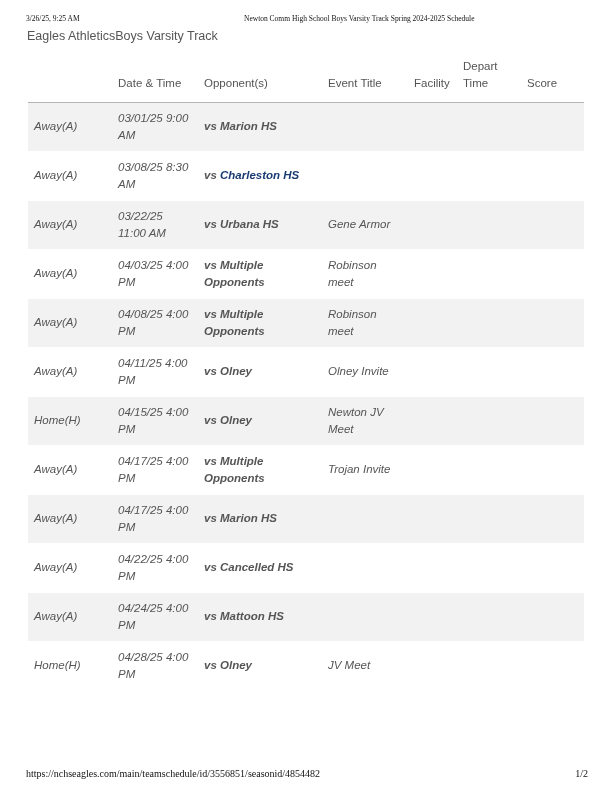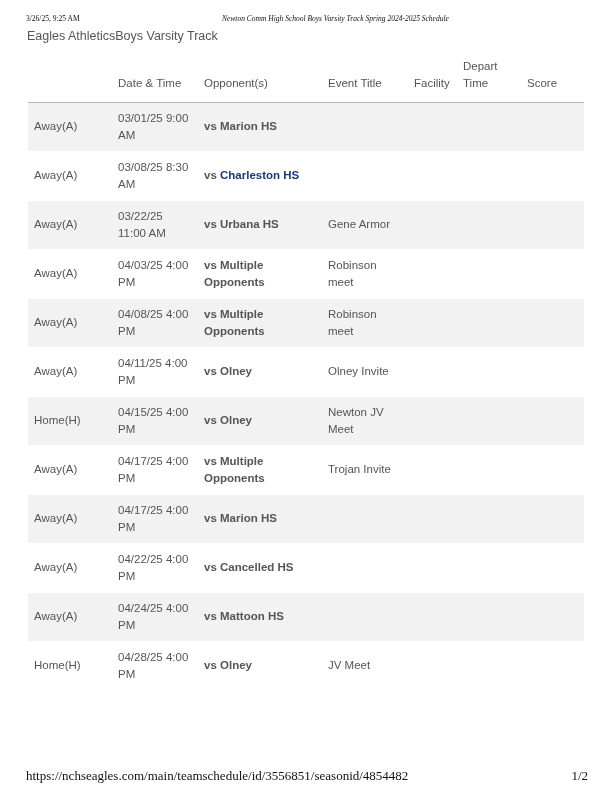--- a/index.html
+++ b/index.html
@@ -2,42 +2,42 @@
 <html><head>
   <meta charset="utf-8">
   <style>
     html, body { margin: 0; padding: 0; background: #ffffff; }
     body { width: 612px; height: 792px; position: relative; overflow: hidden; }
     .print-header {
       position: absolute; top: 14px; left: 0; width: 544px; height: 12px;
       font-family: "Liberation Serif", serif; font-size: 7.5px; color: #111; padding-left: 11px;
     }
     .print-header .date { position: absolute; left: 26px; top: 0; }
-    .print-header .title { position: absolute; left: 222px; top: 0; font-style: italic; }
+    .print-header .title { position: absolute; left: 244px; top: 0; }
     .print-footer {
       position: absolute; top: 768px; left: 0; width: 612px; height: 12px;
-      font-family: "Liberation Serif", serif; font-size: 13px; color: #111;
+      font-family: "Liberation Serif", serif; font-size: 10px; color: #111;
     }
     .print-footer .url { position: absolute; left: 26px; top: 0; }
     .print-footer .page { position: absolute; right: 24px; top: 0; }
     .site-title {
       position: absolute; top: 29px; left: 27px;
       font-family: "Liberation Sans", sans-serif; font-size: 12.5px; color: #555;
     }
     table.schedule {
       position: absolute; top: 54px; left: 28px; width: 556px;
       border-collapse: collapse;
       font-family: "Liberation Sans", sans-serif; font-size: 11.5px; color: #555;
     }
     table.schedule thead th {
       text-align: left; font-weight: normal; vertical-align: bottom;
       padding: 0 4px 10px 0; line-height: 17px; height: 38px;
       border-bottom: 1px solid #b5b5b5; color: #555;
     }
-    table.schedule tbody tr { height: 49px; }
+    table.schedule tbody tr { height: 49px; font-style: italic; }
     table.schedule tbody tr:nth-child(odd) { background: #f2f2f2; }
     table.schedule tbody tr:nth-child(even) { background: #ffffff; }
     table.schedule tbody tr { border-bottom: 1px solid #ffffff; }
     table.schedule td {
       padding: 0 4px 0 0; vertical-align: middle; line-height: 17.5px;
     }
     td.col-type { padding-left: 6px !important; width: 80px; }
     th.col-type { width: 86px; }
     td.col-date, th.col-date { width: 82px; }
     td.col-opp, th.col-opp { width: 120px; }

